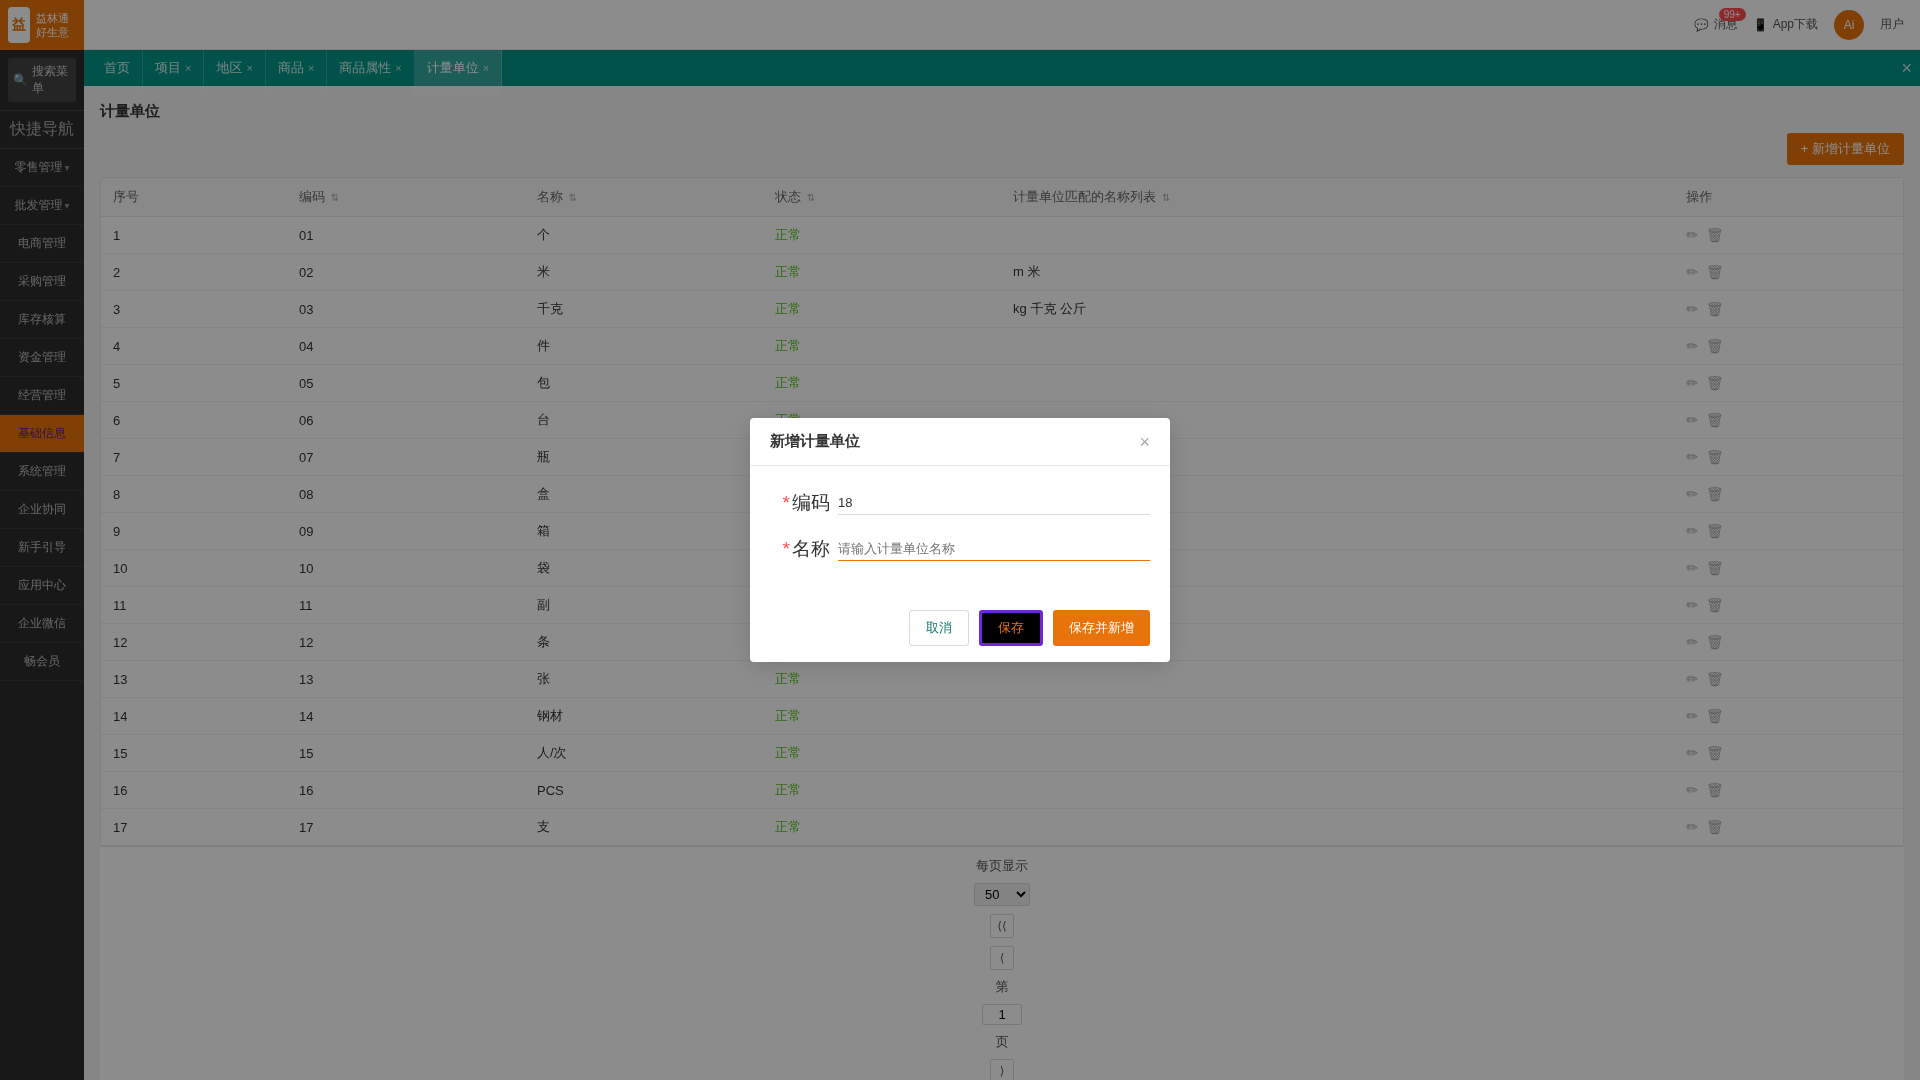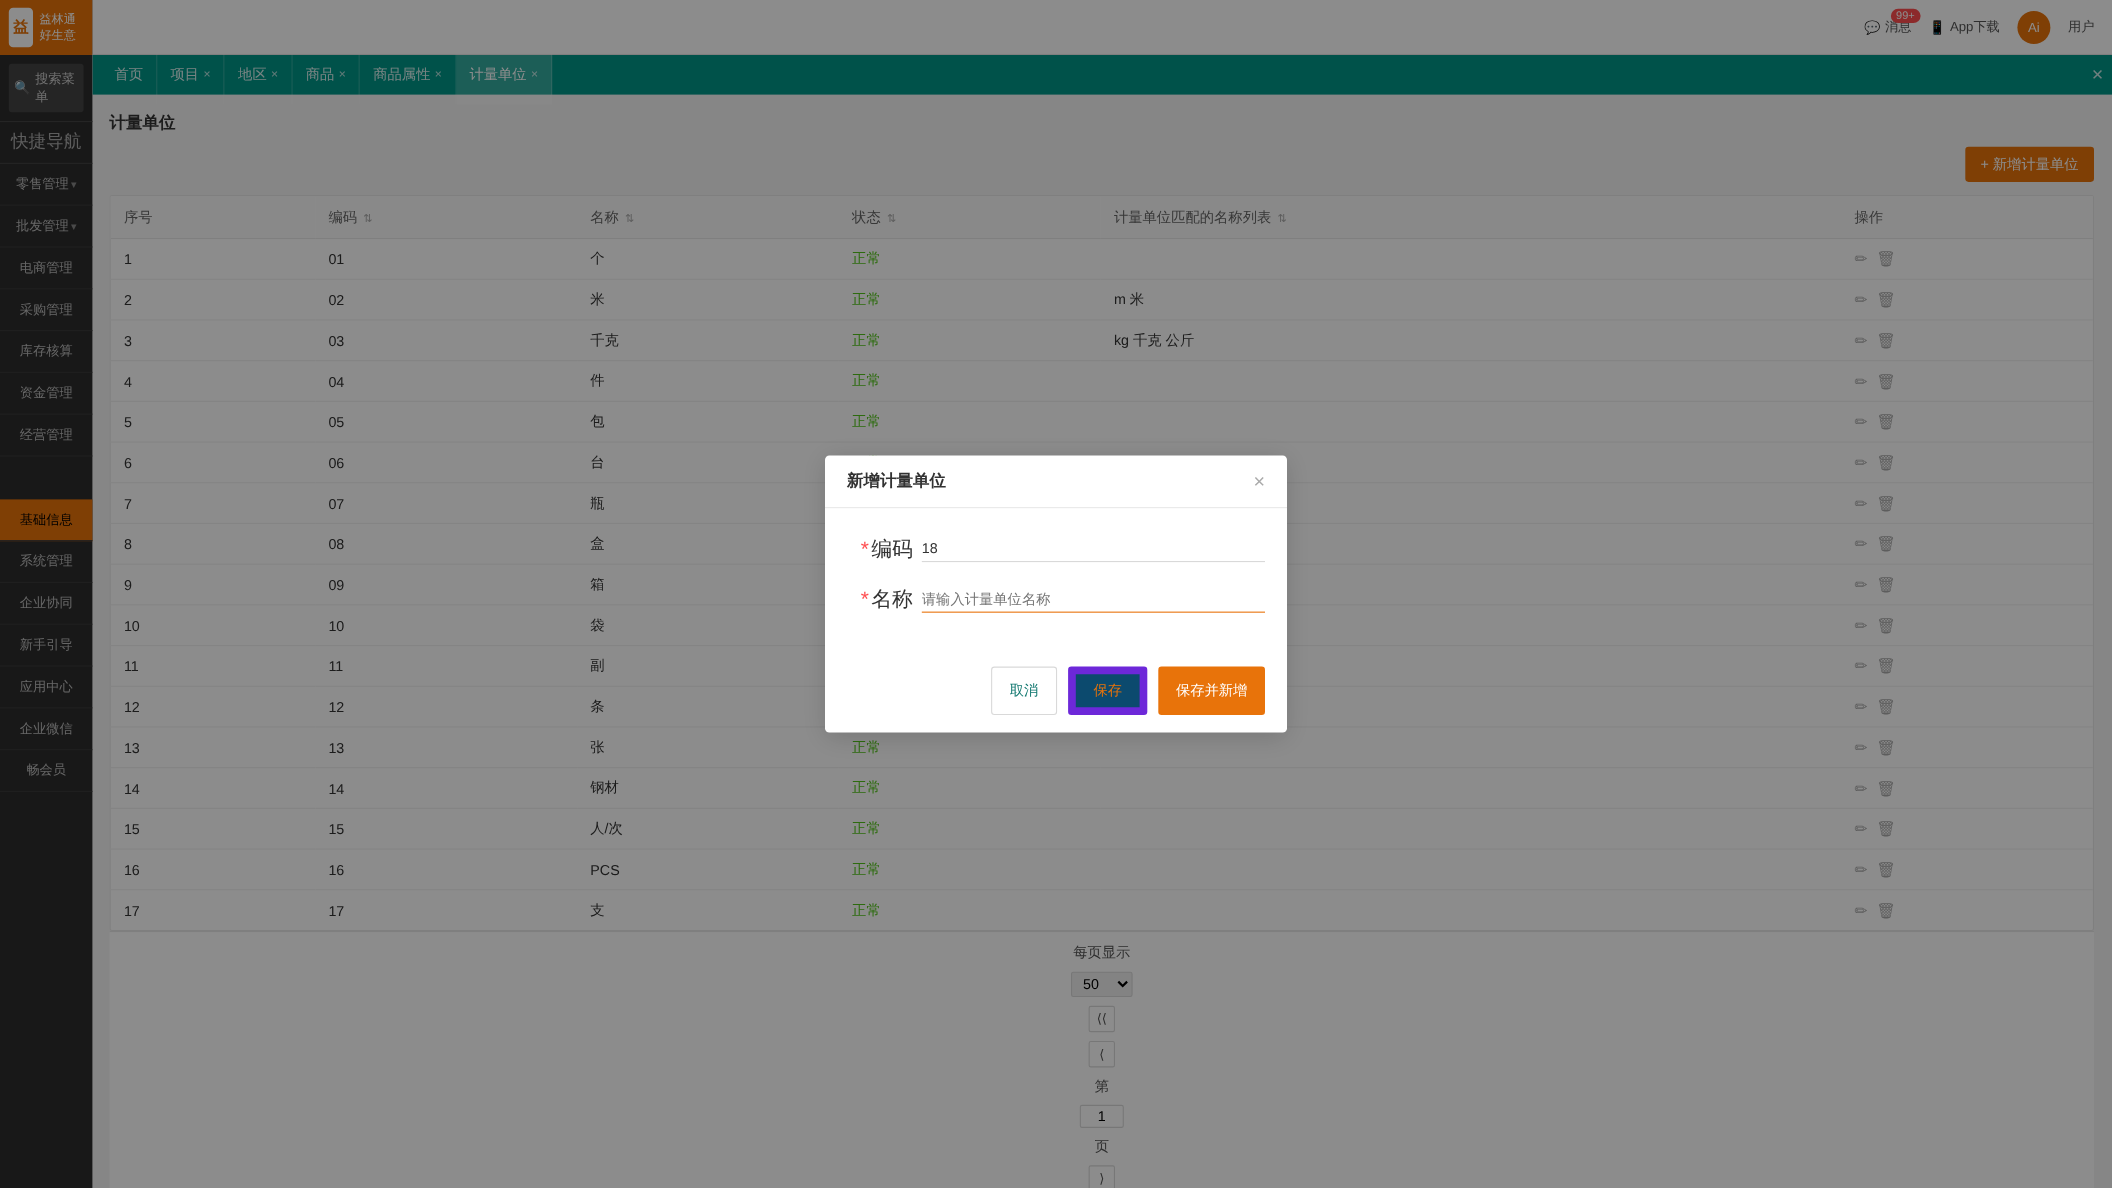--- a/index.html
+++ b/index.html
@@ -7,21 +7,21 @@
 
     
     .sidebar { width: 84px; background: #2d2d2d; color: #ccc; display: flex; flex-direction: column; height: 100%; flex-shrink: 0; }
     .sidebar-logo { background: #e8730a; padding: 10px 8px; display: flex; align-items: center; gap: 6px; height: 50px; }
     .sidebar-logo-icon { width: 36px; height: 36px; background: #fff; border-radius: 4px; display: flex; align-items: center; justify-content: center; font-weight: bold; color: #e8730a; font-size: 14px; }
     .sidebar-logo-text { color: #fff; font-size: 11px; line-height: 1.3; }
     .sidebar-search { padding: 8px; border-bottom: 1px solid #444; }
     .sidebar-search-btn { width: 100%; background: #444; border: none; color: #ccc; padding: 5px; border-radius: 3px; font-size: 12px; cursor: pointer; text-align: left; display: flex; align-items: center; gap: 4px; }
     .sidebar-quick-nav { padding: 8px 4px; text-align: center; font-size: 16px; color: #aaa; border-bottom: 1px solid #444; cursor: pointer; }
     .sidebar-item { padding: 10px 4px; text-align: center; font-size: 12px; color: #bbb; cursor: pointer; border-bottom: 1px solid #3a3a3a; position: relative; }
-    .sidebar-item.active { background: #e8730a; color: #000000; margin-top: 39px; }
+    .sidebar-item.active { background: #e8730a; color: #4c1d95; }
     .sidebar-item .arrow { font-size: 10px; color: #888; }
     .sidebar-item-with-arrow { display: flex; align-items: center; justify-content: center; gap: 2px; }
 
     
     .main { flex: 1; display: flex; flex-direction: column; overflow: hidden; }
 
     
     .topbar { height: 50px; background: #fff; display: flex; align-items: center; justify-content: space-between; padding: 0 16px; border-bottom: 1px solid #e8e8e8; flex-shrink: 0; }
     .topbar-right { display: flex; align-items: center; gap: 16px; }
     .topbar-msg { display: flex; align-items: center; gap: 4px; font-size: 12px; color: #555; position: relative; cursor: pointer; }
@@ -70,21 +70,21 @@
     .modal-title { font-size: 15px; font-weight: bold; color: #333; }
     .modal-close { cursor: pointer; color: #aaa; font-size: 18px; line-height: 1; }
     .modal-body { padding: 24px 20px 16px; }
     .form-row { display: flex; align-items: center; margin-bottom: 20px; }
     .form-label { width: 60px; text-align: right; font-size: 19px; color: #333; margin-right: 8px; flex-shrink: 0; }
     .form-label .required { color: #ff4d4f; margin-right: 2px; }
     .form-input { flex: 1; border: none; border-bottom: 1px solid #d9d9d9; padding: 4px 0; font-size: 13px; outline: none; color: #333; }
     .form-input.active-border { border-bottom-color: #e8730a; }
     .modal-footer { display: flex; justify-content: flex-end; gap: 10px; padding: 12px 20px 16px; }
     .btn-cancel { background: #fff; border: 1px solid #d9d9d9; color: #0f766e; padding: 6px 16px; border-radius: 3px; cursor: pointer; font-size: 13px; }
-    .btn-save { background: #0c4a6e; border: 7px solid #6d28d9; color: #e8730a; padding: 6px 16px; border-radius: 3px; cursor: pointer; font-size: 13px; }
+    .btn-save { background: #000000; border: 3px solid #6d28d9; color: #e8730a; padding: 6px 16px; border-radius: 3px; cursor: pointer; font-size: 13px; }
     .btn-save-new { background: #e8730a; border: none; color: #fff; padding: 6px 16px; border-radius: 3px; cursor: pointer; font-size: 13px; }
   </style>
 </head>
 <body>
 
 <div class="sidebar">
   <div class="sidebar-logo">
     <div class="sidebar-logo-icon">益</div>
     <div class="sidebar-logo-text"><span>益林通好生意</span></div>
   </div>

